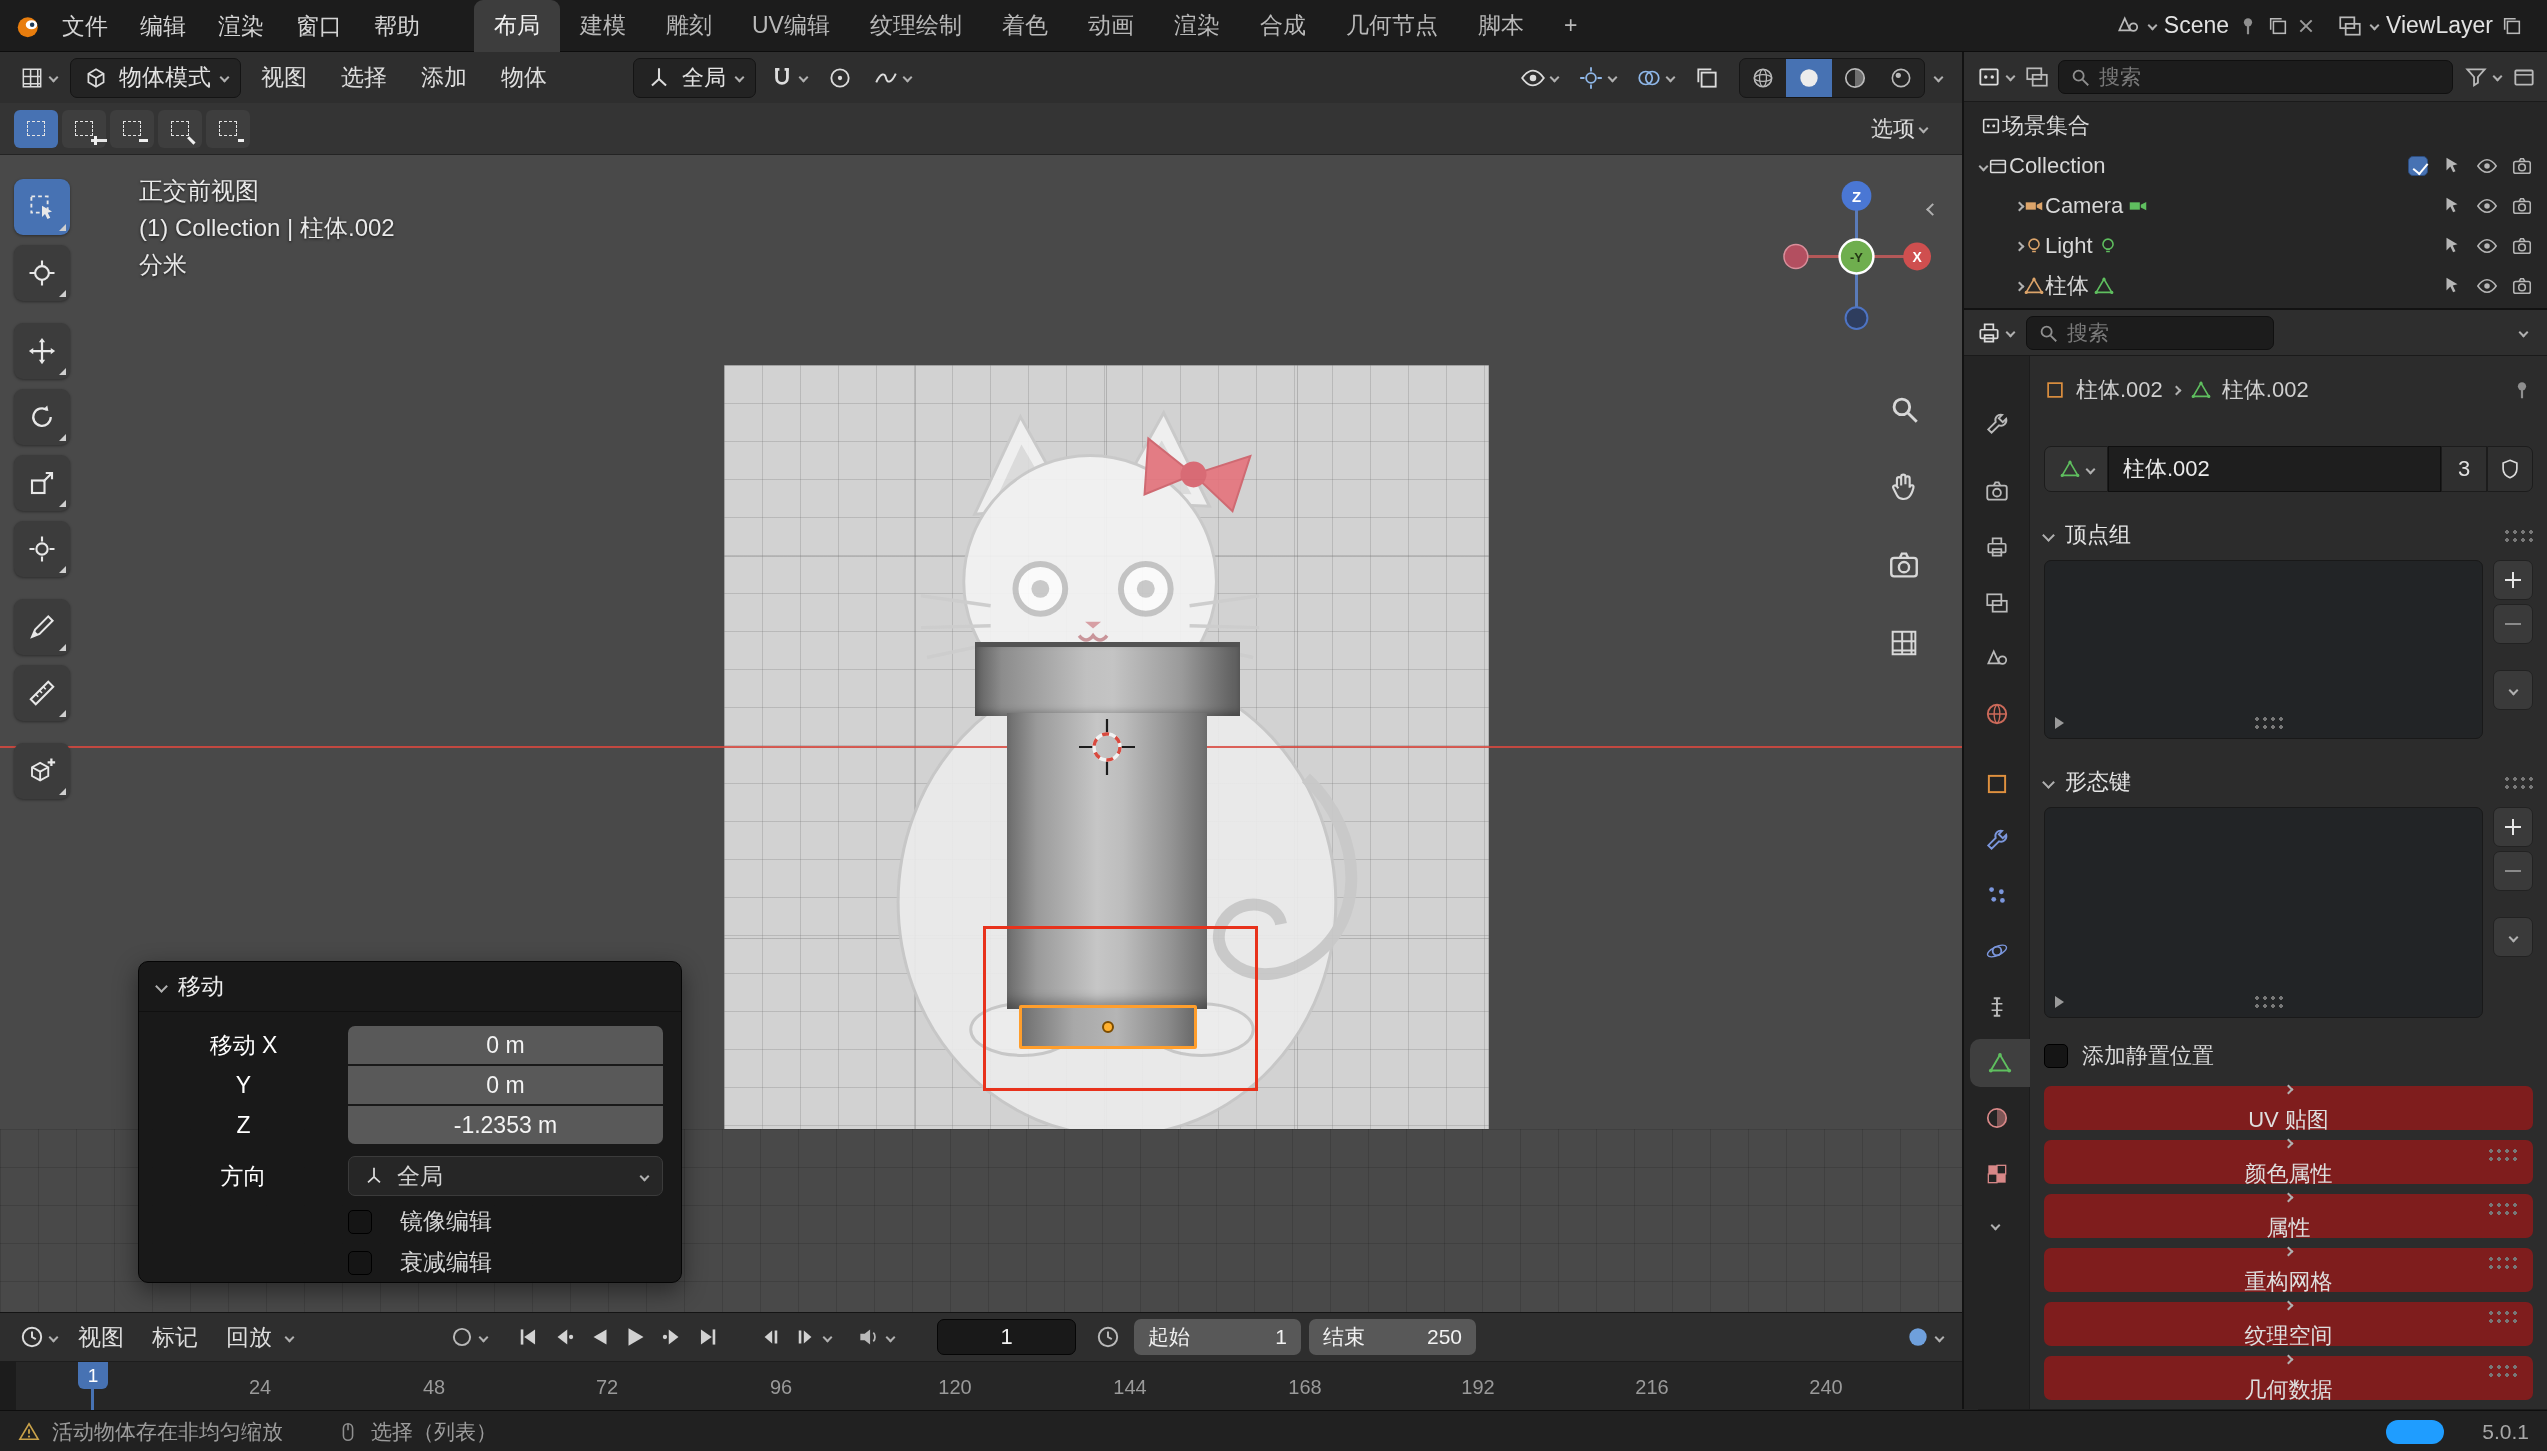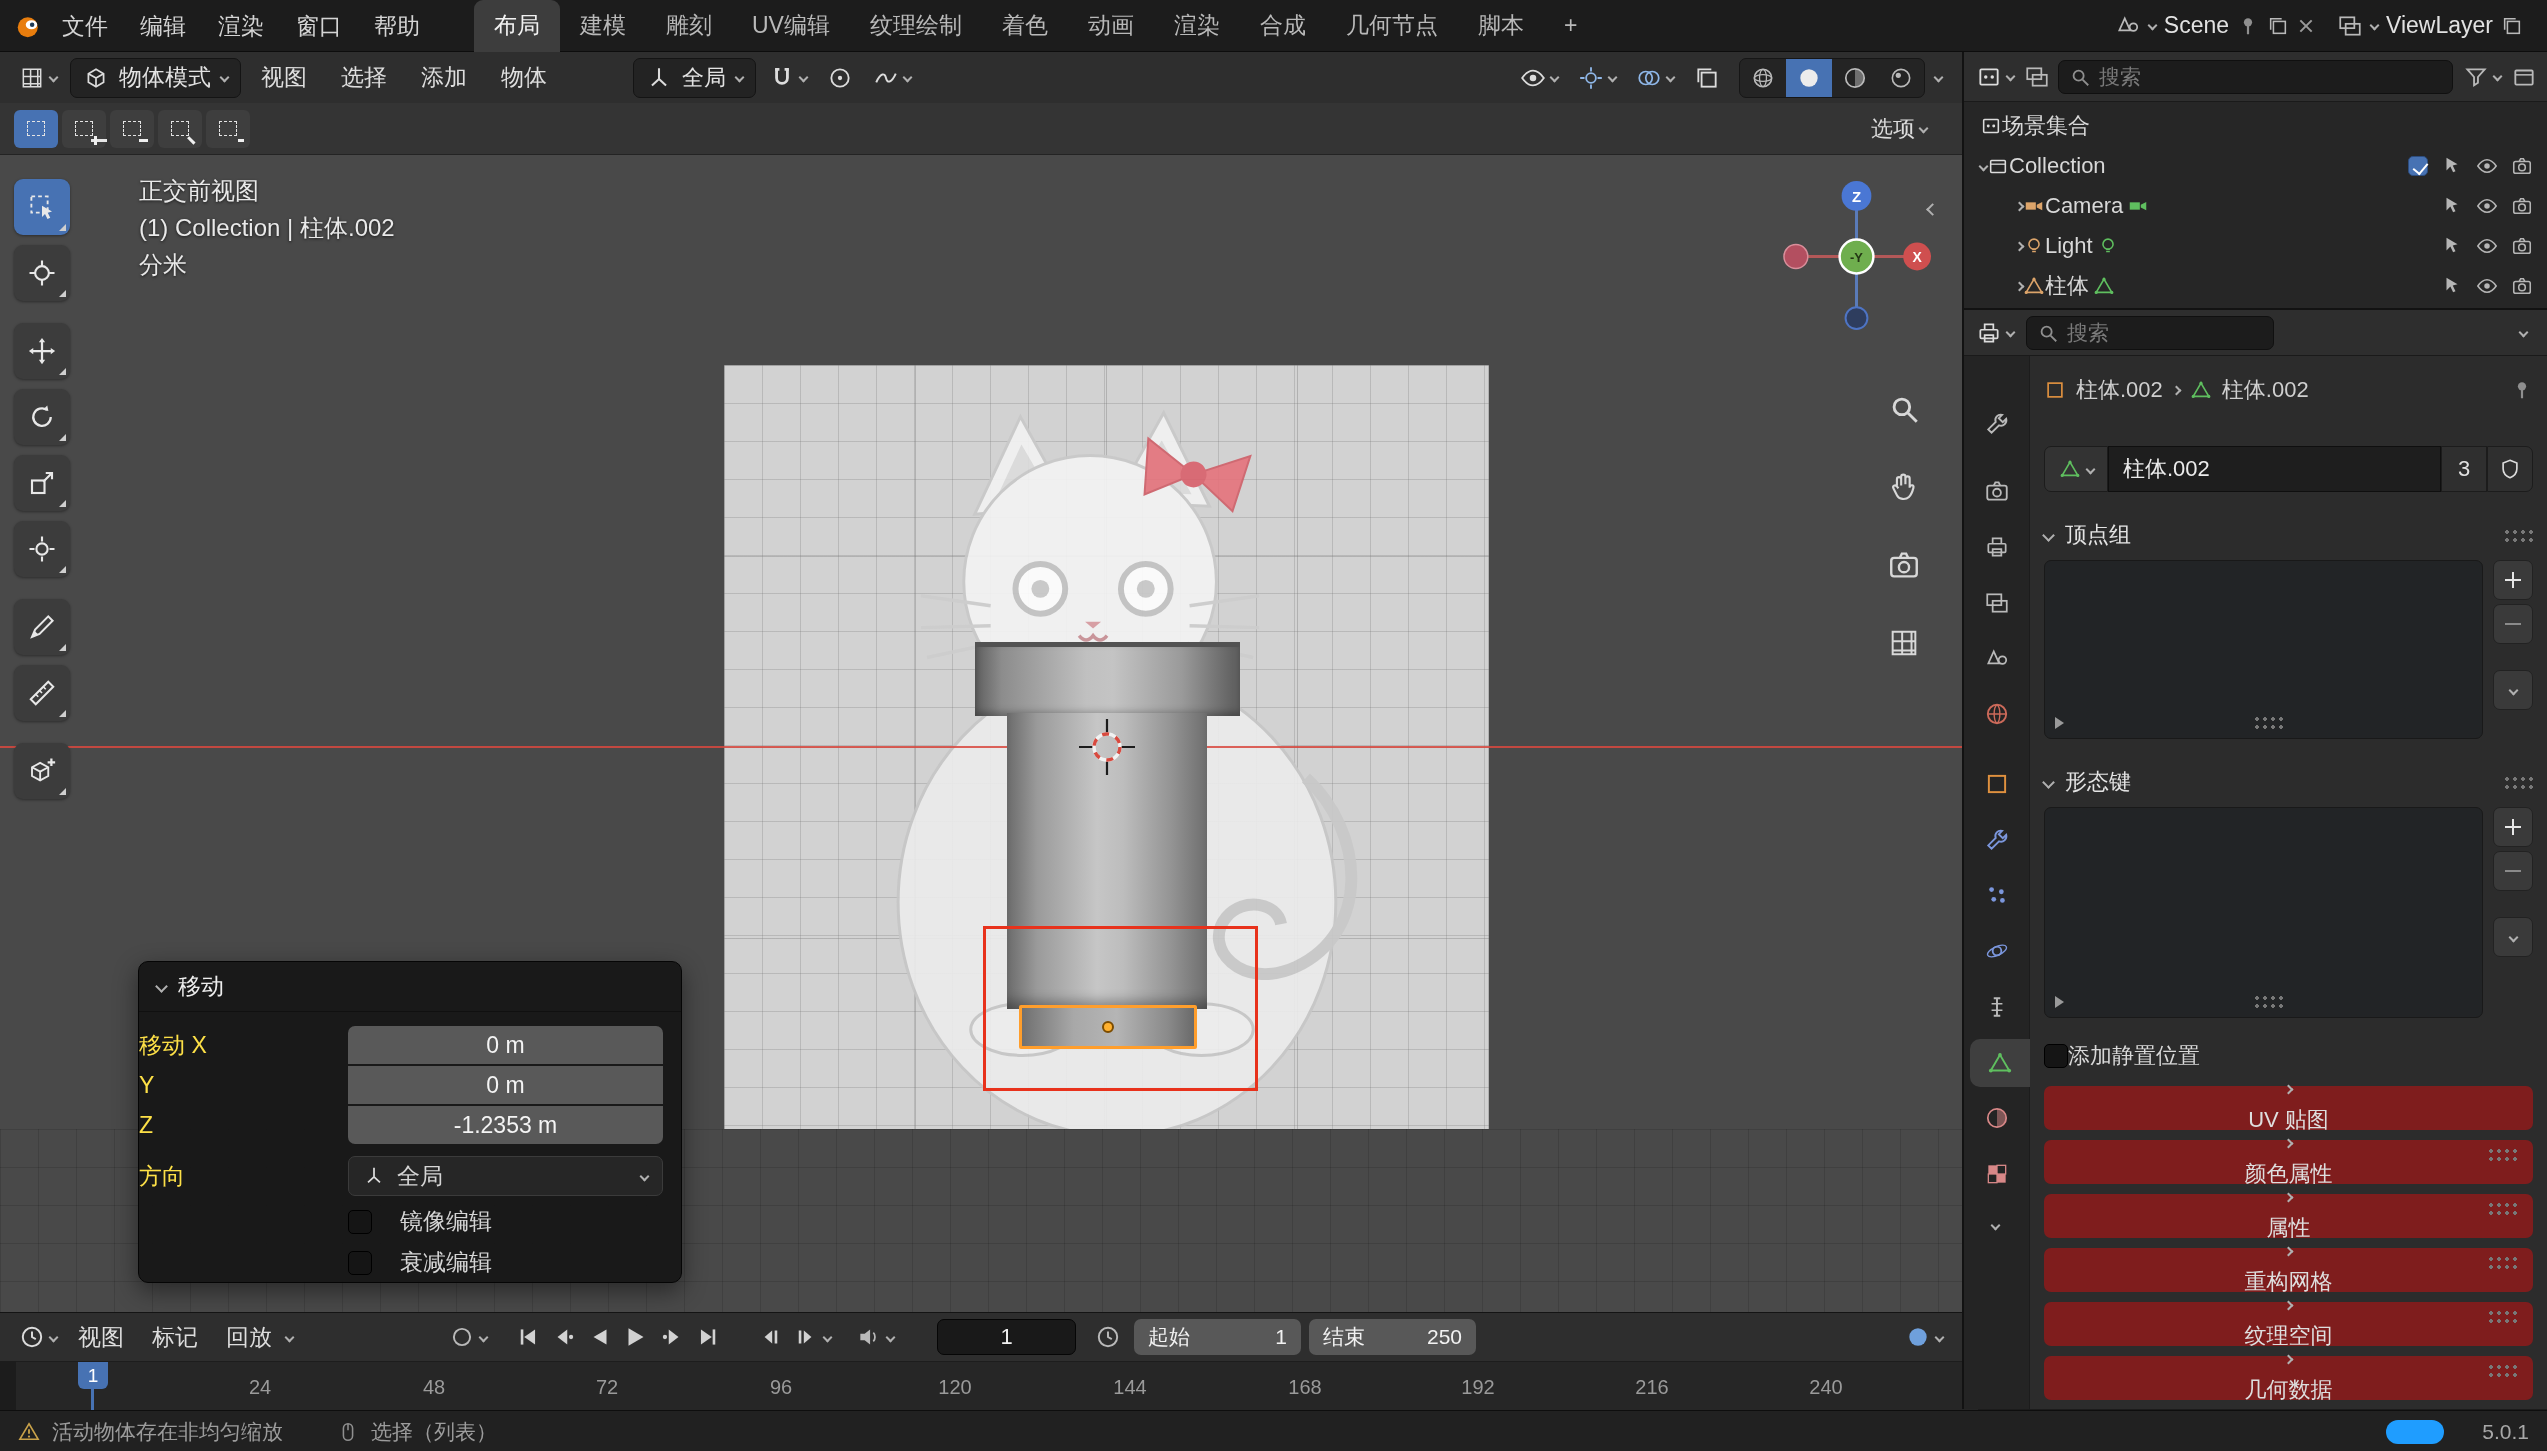--- a/index.html
+++ b/index.html
@@ -61,21 +61,21 @@
   
   .toolbar{left:14px;top:24px;z-index:7;display:flex;flex-direction:column;}
   .tool{width:56px;height:56px;background:#3c3c3c;border-radius:9px;display:flex;align-items:center;justify-content:center;margin-bottom:10px;position:relative;box-shadow:0 1px 3px rgba(0,0,0,.4);color:#e8e8e8;}
   .tool.on{background:#4772b3;}
   .tool::after{content:"";position:absolute;right:4px;bottom:4px;width:0;height:0;border-left:7px solid transparent;border-bottom:7px solid #cfcfcf;}
   .tgap{height:12px;}
   
   .op-panel{left:138px;top:806px;width:544px;height:322px;background:rgba(22,22,22,.94);border:1px solid #050505;border-radius:10px;box-shadow:0 8px 24px rgba(0,0,0,.45);z-index:7;color:#d5d5d5;font-size:23px;}
   .op-h{height:50px;display:flex;align-items:center;gap:12px;padding:0 18px;color:#ededed;border-bottom:1px solid rgba(0,0,0,.35);}
   .oprow{display:flex;align-items:center;margin:0 18px 2px 0;}
-  .oplab{width:209px;text-align:left;padding-right:0;color:#fde047;flex:none;}
+  .oplab{width:209px;text-align:center;padding-right:0;color:#ffffff;flex:none;}
   .opval{flex:1;height:38px;line-height:38px;background:#595959;color:#f4f4f4;text-align:center;}
   .opval.top{border-radius:7px 7px 0 0;}
   .opval.bot{border-radius:0 0 7px 7px;}
   .op-dd{flex:1;height:40px;background:#262626;border:1px solid #3b3b3b;border-radius:7px;display:flex;align-items:center;gap:12px;padding:0 14px;}
   .opchk{display:flex;align-items:center;gap:28px;margin:10px 18px 0 209px;}
   
   #tl-header{left:0;top:1312px;width:1962px;height:49px;background:#2e2e2e;border-top:1px solid #141414;display:flex;align-items:center;padding:0 12px;}
   .pbtn{width:36px;height:34px;display:flex;align-items:center;justify-content:center;color:#d2d2d2;}
   .framefield{width:139px;height:36px;background:#191919;border:1px solid #060606;border-radius:7px;color:#f0f0f0;display:flex;align-items:center;justify-content:center;}
   .rangefield{width:167px;height:36px;background:#585858;border-radius:7px;color:#f2f2f2;display:flex;align-items:center;justify-content:space-between;padding:0 14px;margin-left:8px;font-size:21px;}
@@ -113,21 +113,21 @@
   .listbox{flex:1;height:179px;background:#222426;border:1px solid #191919;border-radius:7px;position:relative;}
   .listfoot{position:absolute;left:10px;right:10px;bottom:8px;display:flex;align-items:center;}
   .tri-r{width:0;height:0;border-top:6px solid transparent;border-bottom:6px solid transparent;border-left:9px solid #9a9a9a;}
   .listfoot .grip{margin:0 auto;}
   .btncol{display:flex;flex-direction:column;gap:4px;width:40px;flex:none;}
   .sq{width:40px;height:40px;background:#3a3a3a;border:1px solid #222;border-radius:7px;display:flex;align-items:center;justify-content:center;position:relative;}
   .plus::before{content:"";position:absolute;width:16px;height:2.6px;background:#e6e6e6;}
   .plus::after{content:"";position:absolute;width:2.6px;height:16px;background:#e6e6e6;}
   .minus::before{content:"";position:absolute;width:16px;height:2.6px;background:#8a8a8a;}
   .gapv{height:18px;}
-  .chkrow{display:flex;align-items:center;height:40px;margin-top:18px;color:#d8d8d8;}
+  .chkrow{display:flex;align-items:center;gap:14px;height:40px;margin-top:18px;color:#d8d8d8;}
   .secrow{display:flex;align-items:center;gap:12px;height:44px;background:#7f1d1d;border-radius:7px;padding:0 16px;margin-top:10px;color:#dedede;flex-direction:column;}
   .secrow .grip{margin-left:auto;}
 </style>
 </head>
 <body>
 
 <svg width="0" height="0" style="position:absolute">
 <defs>
 <symbol id="s-eye" viewBox="0 0 24 24">
         <path d="M2 12c3.2-4.6 6.8-6.8 10-6.8s6.8 2.2 10 6.8c-3.2 4.6-6.8 6.8-10 6.8S5.2 16.6 2 12z" fill="none" stroke="currentColor" stroke-width="1.7"></path>

